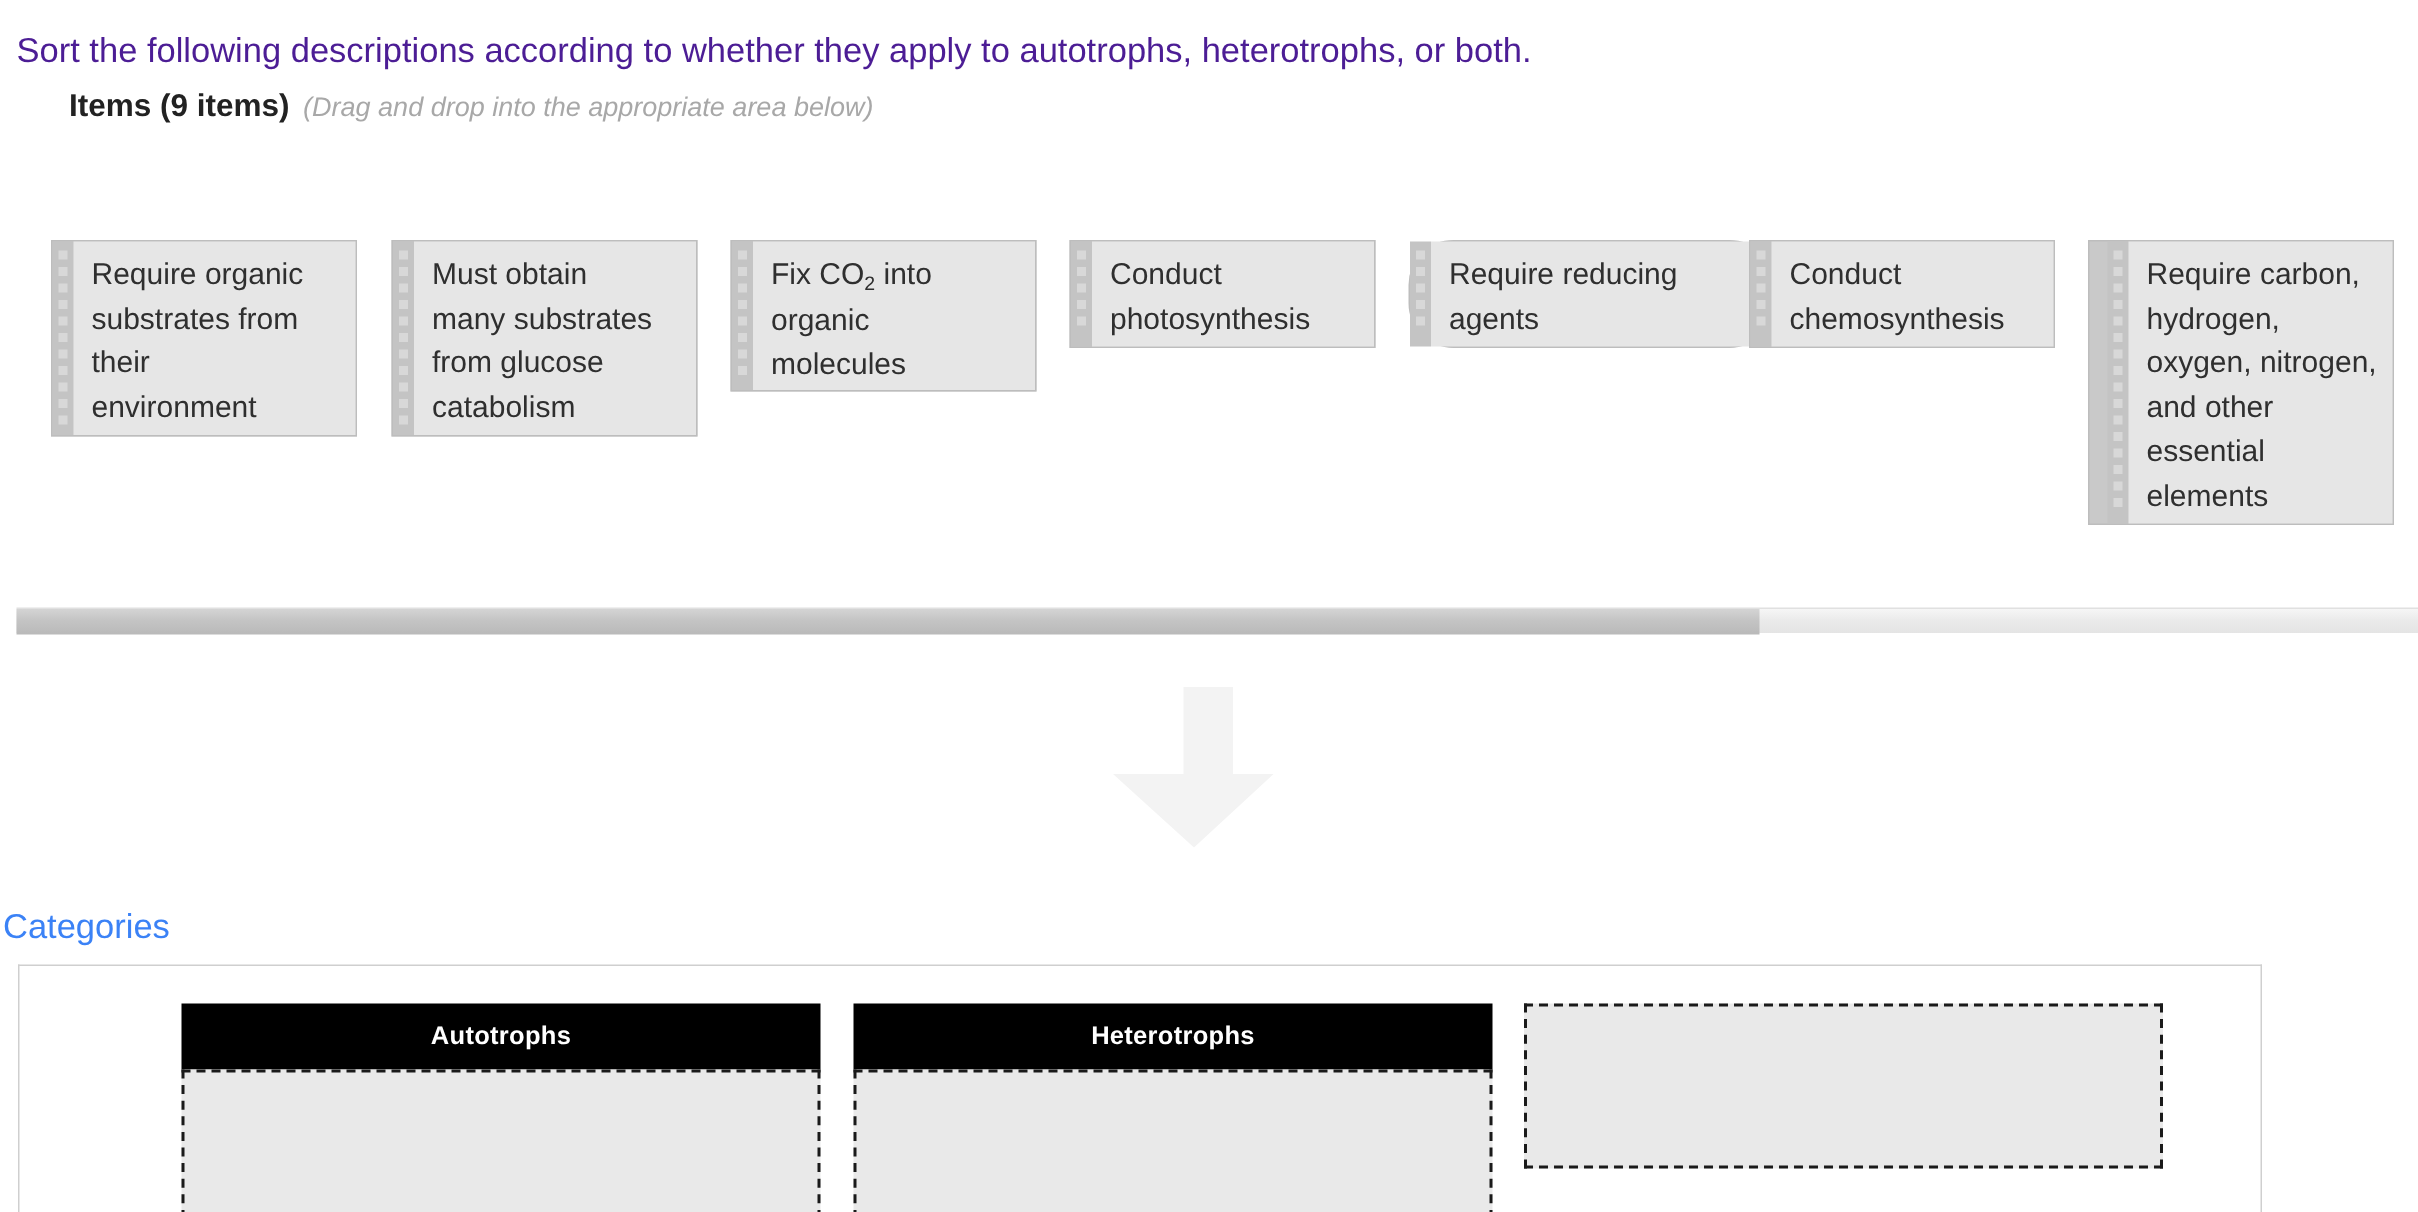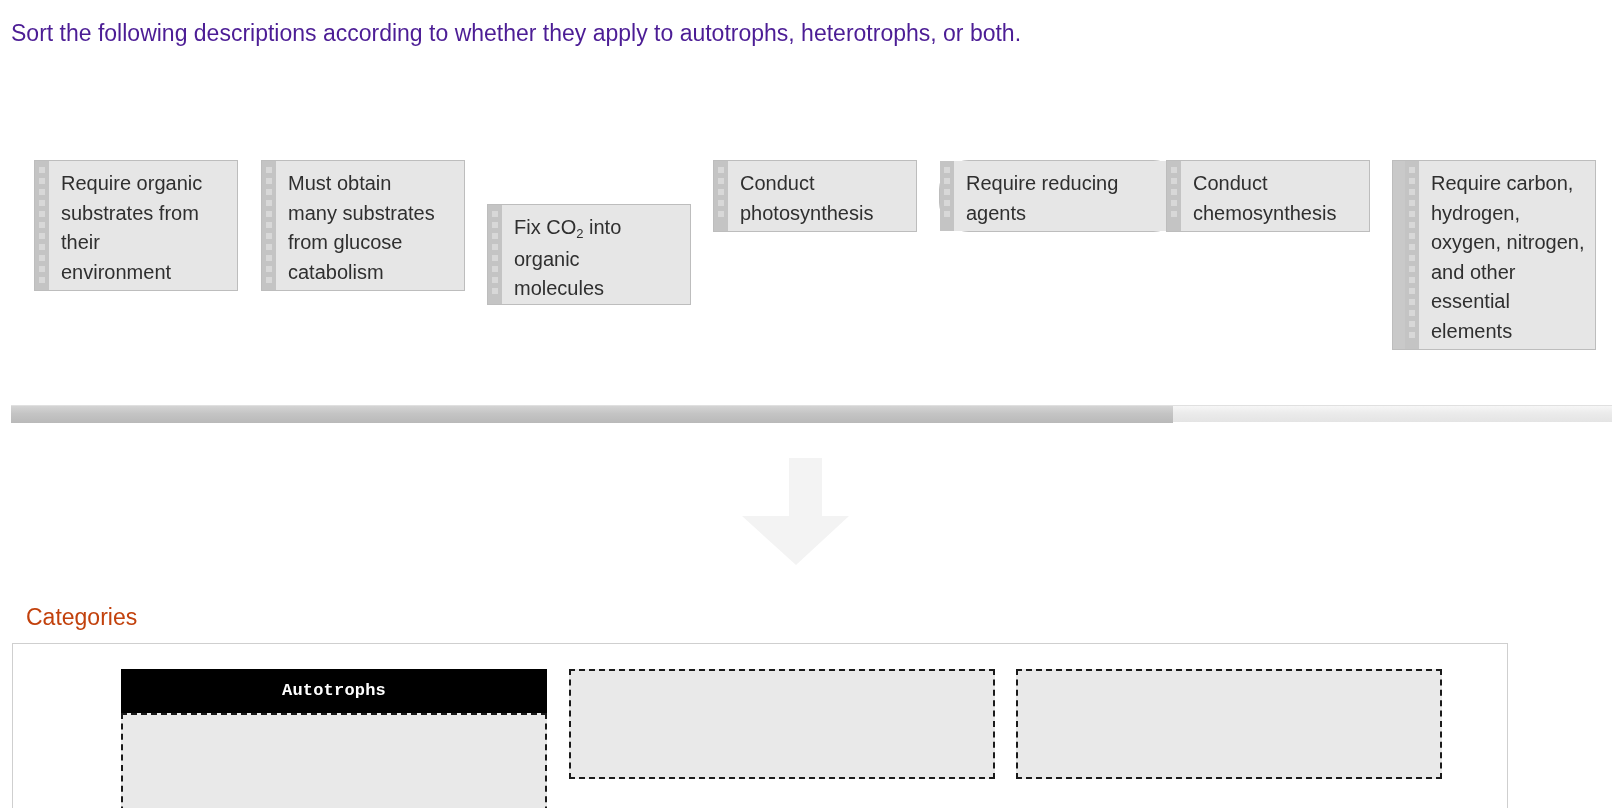--- a/index.html
+++ b/index.html
@@ -149,24 +149,24 @@
     width: 0;
     height: 0;
     border-left: 54px solid transparent;
     border-right: 53px solid transparent;
     border-top: 49px solid #f3f3f3;
   }
 
   
   .categories-title {
     position: absolute;
-    left: 26px;
+    left: 2px;
     top: 601px;
     font-size: 23px;
-    color: #c2410c;
+    color: #3b82f6;
     line-height: 32px;
   }
 
   .categories-panel {
     position: absolute;
     left: 12px;
     top: 643px;
     width: 1496px;
     height: 180px;
     border: 1px solid #cfcfcf;
@@ -180,35 +180,38 @@
   }
   .cat-header {
     background: #000000;
     color: #ffffff;
     font-size: 17px;
     font-weight: bold;
     text-align: center;
     line-height: 44px;
     height: 44px;
     letter-spacing: 0.2px;
-    font-family: Liberation Mono, monospace;
   }
   .cat-dropzone {
     background: #e9e9e9;
     border: 2px dashed #1a1a1a;
     height: 110px;
   }
 </style>
 </head>
 <body>
 
 <div class="page">
 
   <div class="prompt">Sort the following descriptions according to whether they apply to autotrophs, heterotrophs, or both.</div>
 
+  <div class="items-line">
+    <span class="items-title">Items (9 items)</span>
+    <span class="items-hint">(Drag and drop into the appropriate area below)</span>
+  </div>
 
   <div class="tray" id="tray">
       <div class="item-card" style="left: 261px; top: 0px; width: 204px; height: 131px;">
         <div class="drag-handle">
           <i></i>
           <i></i>
           <i></i>
           <i></i>
           <i></i>
           <i></i>
@@ -235,21 +238,21 @@
           <i></i>
           <i></i>
           <i></i>
           <i></i>
         </div>
         <div class="item-body">Require organic
 substrates from
 their
 environment</div>
       </div>
-      <div class="item-card" style="left: 487px; top: 0px; width: 204px; height: 101px; margin-top: 44px;">
+      <div class="item-card" style="left: 487px; top: 0px; width: 204px; height: 101px;">
         <div class="drag-handle">
           <i></i>
           <i></i>
           <i></i>
           <i></i>
           <i></i>
           <i></i>
           <i></i>
           <i></i>
         </div>
@@ -326,20 +329,21 @@
   </div>
 
   <div class="categories-title">Categories</div>
 
   <div class="categories-panel" id="cat-panel">
       <div class="cat-col" style="left: 108px; width: 426px;">
         <div class="cat-header">Autotrophs</div>
         <div class="cat-dropzone"></div>
       </div>
       <div class="cat-col" style="left: 556px; width: 426px;">
+        <div class="cat-header">Heterotrophs</div>
         <div class="cat-dropzone"></div>
       </div>
       <div class="cat-col" style="left: 1003px; width: 426px;">
         <div class="cat-dropzone"></div>
       </div>
     </div>
 
 </div>
 
 </body></html>

